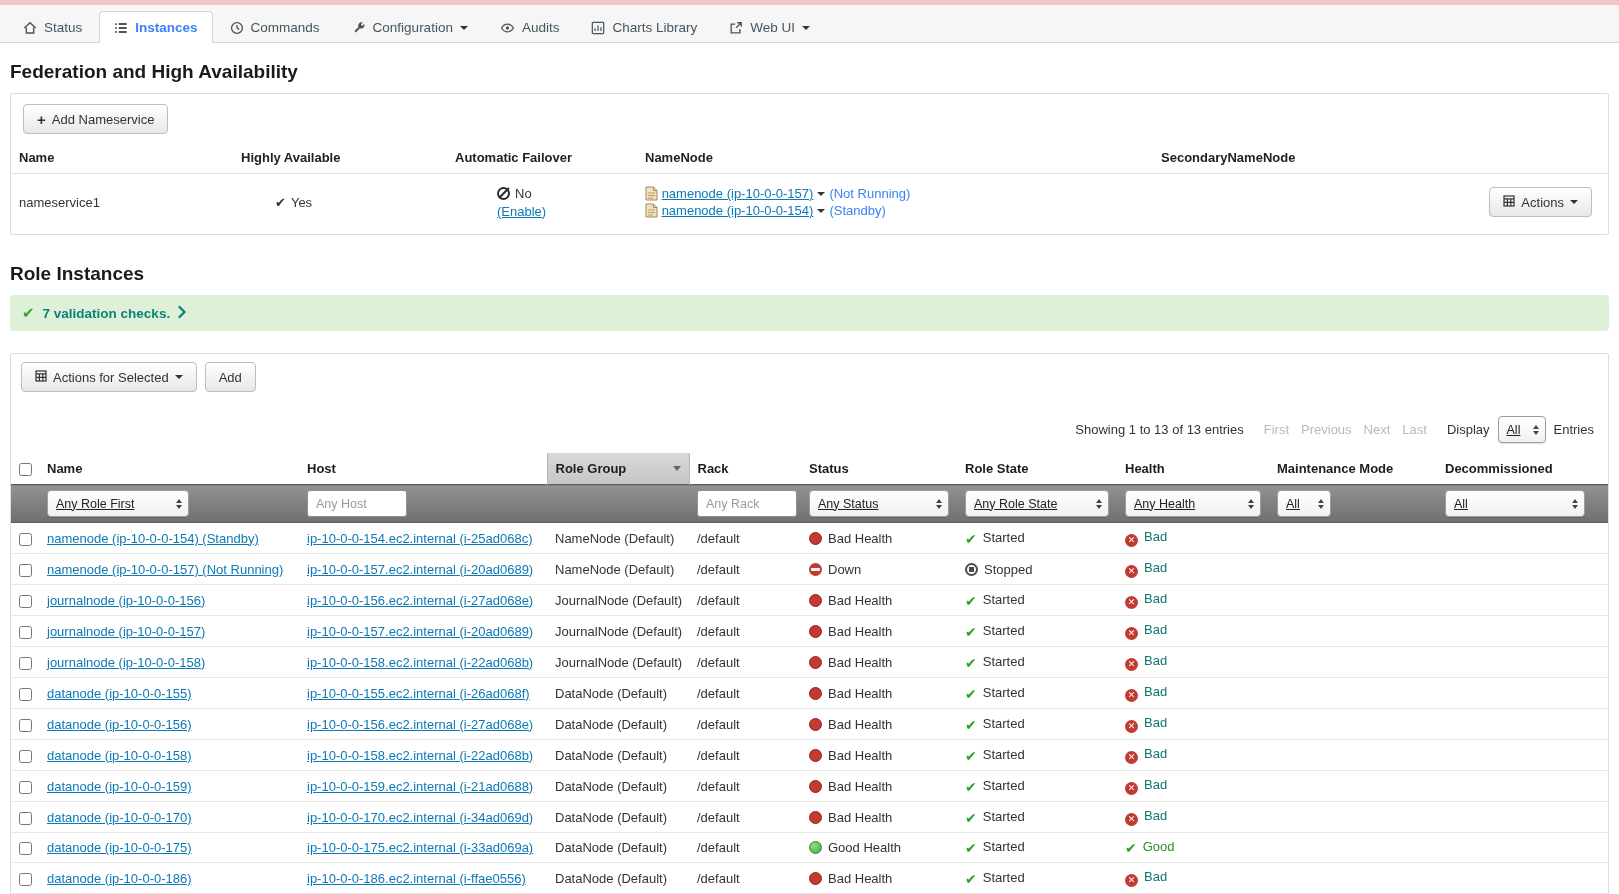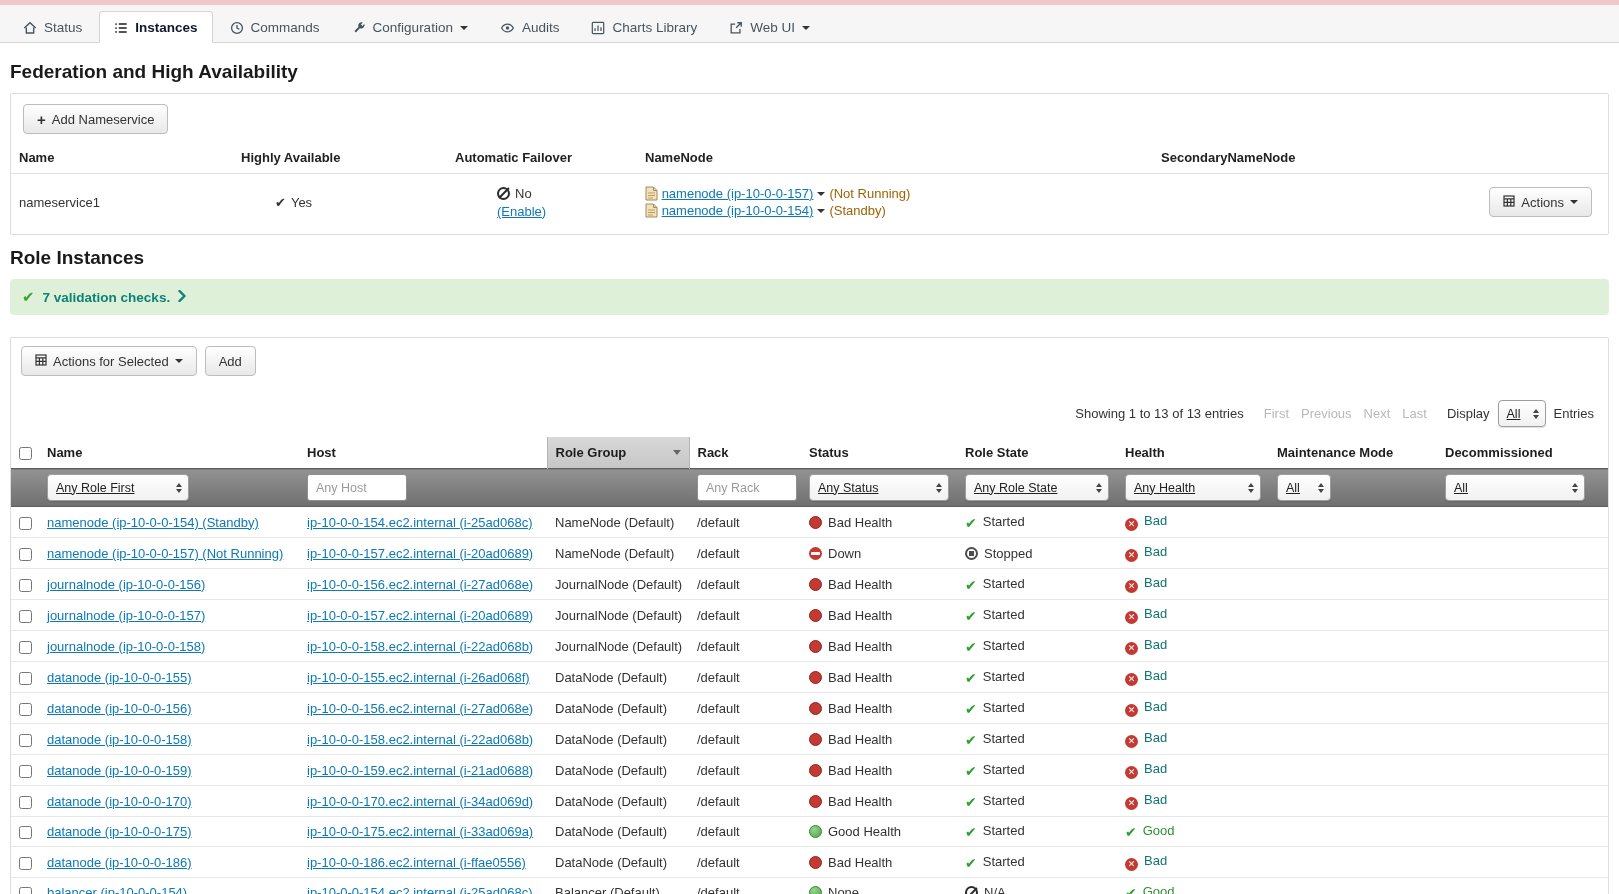--- a/index.html
+++ b/index.html
@@ -10,21 +10,21 @@
 
   
   .topstrip { height:5px; background:#f1c6c6; }
 
   
   .tabbar { background:#f6f6f6; border-bottom:1px solid #d5d5d5; padding:6px 8px 0 8px; display:flex; gap:2px; align-items:flex-end; }
   .tab { display:inline-flex; align-items:center; gap:7px; padding:8px 14px; color:#46545e;
          border:1px solid transparent; border-bottom:none; border-radius:4px 4px 0 0; margin-bottom:-1px;
          font-size:13.5px; cursor:pointer; text-decoration:none; }
   .tab svg { display:block; }
-  .tab.active { background:#fff; border-color:#d5d5d5; color:#0f172a; font-weight:bold; position:relative;align-items:center; }
+  .tab.active { background:#fff; border-color:#d5d5d5; color:#3b82f6; font-weight:bold; position:relative;align-items:center; }
   .tab.active::after { content:""; position:absolute; left:0; right:0; bottom:-1px; height:1px; background:#fff; }
 
   h2.sect { font-size:19px; font-weight:bold; color:#1a1a1a; margin:18px 10px 10px 10px; }
 
   .panel { margin:0 10px; border:1px solid #dcdcdc; border-radius:2px; background:#fff; }
 
   
   .btn { display:inline-flex; align-items:center; gap:6px; height:30px; padding:0 13px;
          background:linear-gradient(#ffffff,#e8e8e8); border:1px solid #bdbdbd; border-radius:4px;
          color:#333; font-size:13px; cursor:pointer; white-space:nowrap; }
@@ -38,21 +38,21 @@
   
   .fed-pad { padding:10px 12px 8px 12px; }
   .fed-table { width:100%; border-collapse:collapse; table-layout:fixed; }
   .fed-table th { text-align:left; font-weight:bold; color:#222; padding:8px 8px; border-bottom:1px solid #e2e2e2; font-size:13px; }
   .fed-table td { padding:10px 8px 14px 8px; vertical-align:middle; }
   .cell-ha { padding-left:42px !important; }
   .cell-af { padding-left:50px !important; }
   .enable-line { margin-top:3px; }
   .nn-line { margin:2px 0; white-space:nowrap; }
   .nn-line .caret { margin:0 4px; cursor:pointer; }
-  .nn-state { color:#a16207; }
+  .nn-state { color:#3b82f6; }
   .fed-actions { text-align:right; padding-right:16px !important; }
 
   
   .sic { display:inline-block; position:relative; vertical-align:-2px; margin-right:6px; box-sizing:border-box; font-style:normal; }
   .st-bad,.st-down,.st-good,.st-none,.rs-stopped,.h-bad { width:13px; height:13px; border-radius:50%; }
   .st-bad { background:#c23a32; border:1px solid #8f2420; }
   .st-down { background:#c23a32; }
   .st-down::after { content:""; position:absolute; left:2px; right:2px; top:5px; height:3px; background:#fff; border-radius:1px; }
   .st-good,.st-none { background:radial-gradient(circle at 35% 30%, #95d68c, #4ea346); border:1px solid #3c8a35; }
   .rs-started::before,.h-good::before { content:"✔"; color:#2aa12a; font-weight:bold; font-size:14px; }
@@ -240,21 +240,21 @@
                 </svg></span>
             <span>Actions</span>
             <span class="caret"></span>
           </button>
         </td>
       </tr>
     </tbody>
   </table>
 </div>
 
-<h2 class="sect" style="margin-top:12px">Role Instances</h2>
+<h2 class="sect" style="margin-top:28px">Role Instances</h2>
 
 <div class="valid">
   <span class="v-check">✔</span>
   <a class="v-text">7 validation checks.</a>
   <span><svg width="8" height="12" viewBox="0 0 8 12" fill="none">
         <path d="M1.5 1 L6.5 6 L1.5 11" stroke="#0b8377" stroke-width="2.4" stroke-linecap="round" stroke-linejoin="round"></path>
       </svg></span>
 </div>
 
 <div class="panel main">

